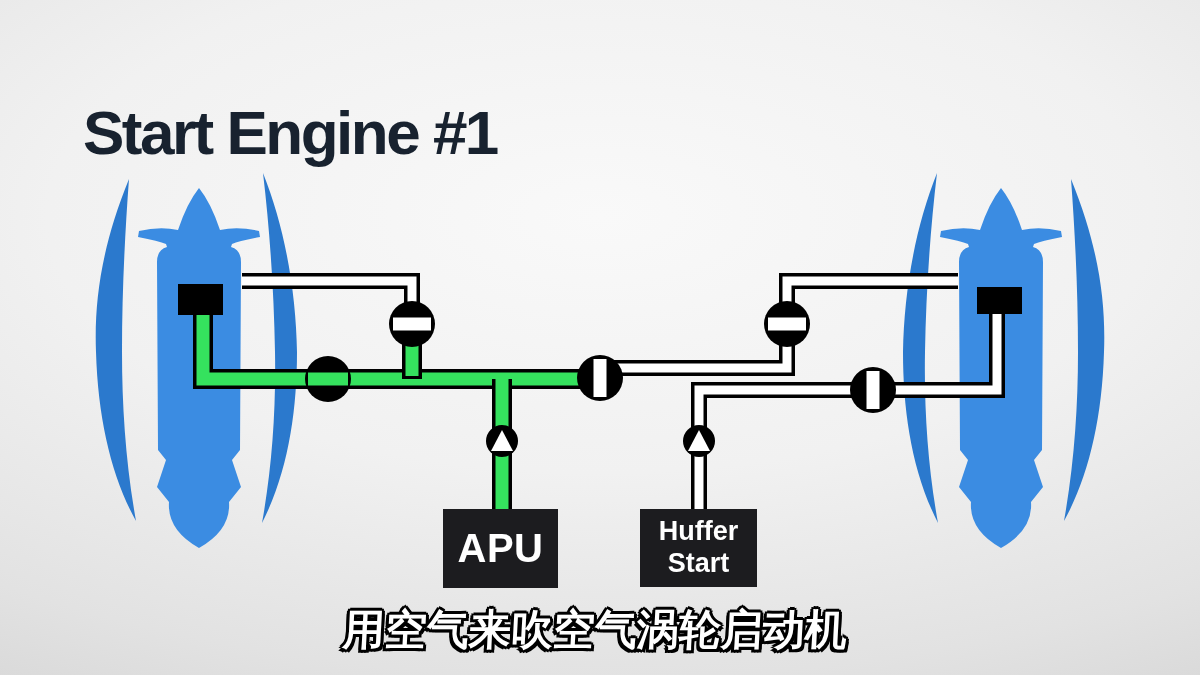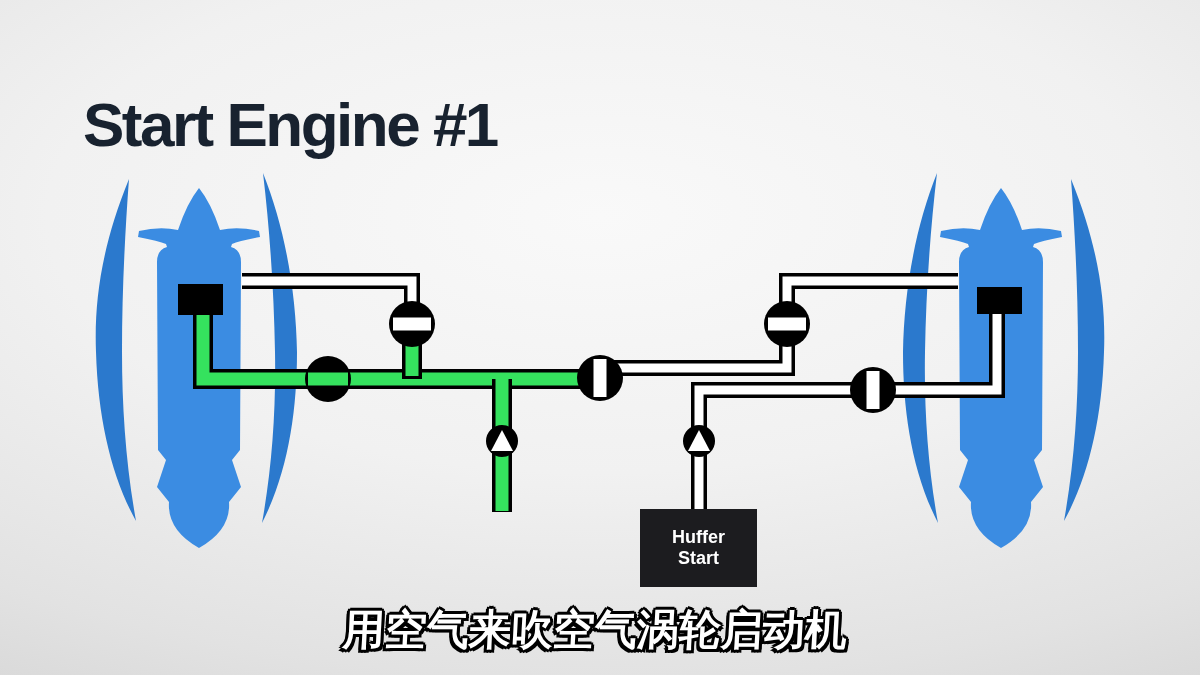--- a/index.html
+++ b/index.html
@@ -3,31 +3,31 @@
 <meta charset="utf-8">
 <style>
   html,body{margin:0;padding:0;background:#888;}
   #stage{
     position:relative;width:1200px;height:675px;overflow:hidden;
     background:radial-gradient(ellipse 115% 95% at 50% 32%, #f9f9f9 0%, #f1f1f1 40%, #e2e2e2 72%, #cfcfcf 100%);
     font-family:"Liberation Sans", sans-serif;
   }
   #diagram{position:absolute;left:0;top:0;}
   .title{
-    position:absolute;left:83px;top:94px;
+    position:absolute;left:83px;top:102px;
     font-size:62px;font-weight:bold;letter-spacing:-2.5px;
     color:#18222f;line-height:1;white-space:nowrap;
   }
   .blackbox{
     position:absolute;background:#1c1c1f;color:#fff;
     display:flex;flex-direction:column;align-items:center;justify-content:center;
     text-align:center;font-weight:bold;line-height:1.18;
   }
   .apu-box{left:443px;top:509px;width:115px;height:79px;font-size:40px;letter-spacing:0.5px;}
-  .huffer-box{left:640px;top:509px;width:117px;height:78px;font-size:18px;}
+  .huffer-box{left:640px;top:509px;width:117px;height:78px;font-size:27px;}
   .subtitle{
     position:absolute;left:330px;top:602px;width:530px;text-align:center;
     font-size:42px;font-weight:bold;color:#ffffff;white-space:nowrap;
     transform:skewX(-3deg);
     text-shadow:
       -3px 0 0 #000, 3px 0 0 #000, 0 -3px 0 #000, 0 3px 0 #000,
       -2px -2px 0 #000, 2px -2px 0 #000, -2px 2px 0 #000, 2px 2px 0 #000,
       3px 3px 0 #000, -3px 3px 0 #000;
   }
   .watermark{
@@ -145,20 +145,23 @@
         <path d="M 699 430 L 688 451 L 710 451 Z" fill="#fff"></path>
       </g>
     </g>
 
     <rect x="178" y="284" width="45" height="31" fill="#000"></rect>
     <rect x="977" y="287" width="45" height="27" fill="#000"></rect>
   </svg>
 
   <div class="title">Start Engine #1</div>
 
+  <div class="blackbox apu-box">
+    <span>APU</span>
+  </div>
 
   <div class="blackbox huffer-box">
     <span>Huffer</span>
     <span>Start</span>
   </div>
 
   <div class="subtitle">用空气来吹空气涡轮启动机</div>
 
 
 </div>

